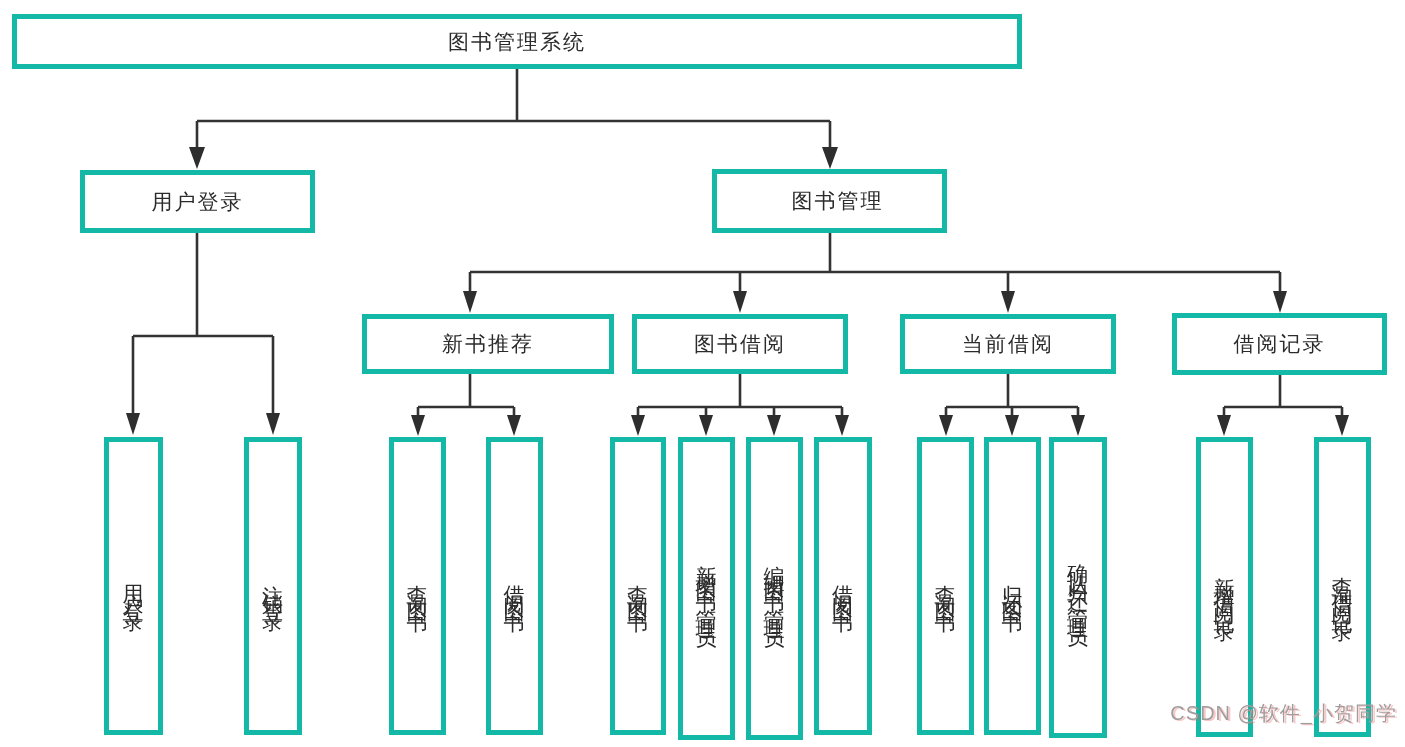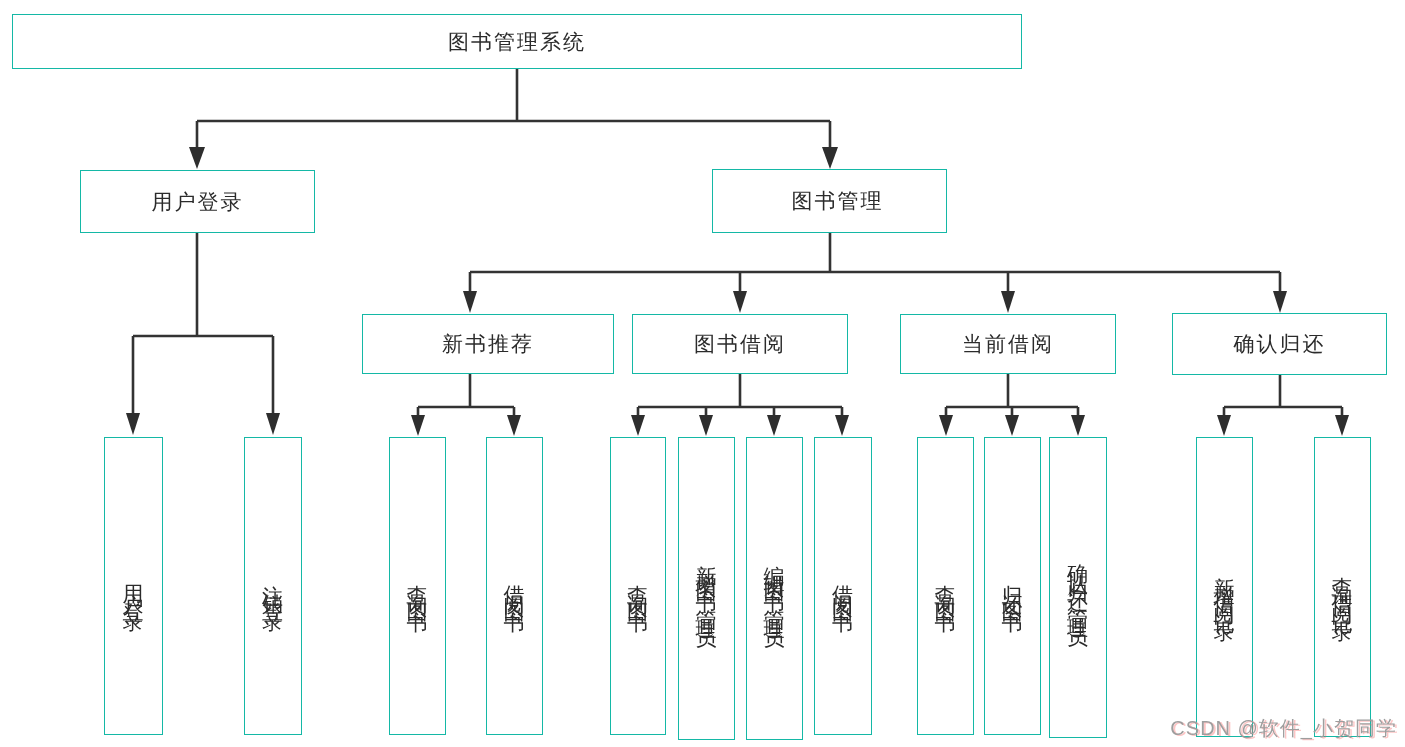--- a/index.html
+++ b/index.html
@@ -5,30 +5,30 @@
   html,body { margin:0; padding:0; background:#ffffff; }
   .stage {
     position:relative; width:1405px; height:747px;
     background:#ffffff; overflow:hidden;
     font-family:"Liberation Sans", sans-serif;
     color:#2b2b2b;
   }
   svg.wires { position:absolute; left:0; top:0; width:1405px; height:747px; }
   .node {
     position:absolute; background:#ffffff;
-    border:1px solid #14b8a6; box-sizing:border-box;
+    border:5px solid #14b8a6; box-sizing:border-box;
     display:flex; align-items:center; justify-content:center;
   }
   .hlabel { font-size:21px; letter-spacing:2px; white-space:nowrap; }
   .vnode .vlabel {
     writing-mode:vertical-rl; text-orientation:mixed;
     font-size:21px; letter-spacing:9px; line-height:1;
   }
   .watermark {
-    position:absolute; right:8px; bottom:5px;
+    position:absolute; right:8px; bottom:20px;
     font-size:20px; letter-spacing:1px;
     color:#9e9e9e;
     text-shadow:2px 1px 0 rgba(250,90,90,0.35);
     white-space:nowrap;
   }
 </style>
 </head>
 <body>
 
 <div class="stage">
@@ -87,21 +87,21 @@
   <div class="node" style="left:362px; top:314px; width:252px; height:60px;">
     <span class="hlabel">新书推荐</span>
   </div>
   <div class="node" style="left:632px; top:314px; width:216px; height:60px;">
     <span class="hlabel">图书借阅</span>
   </div>
   <div class="node" style="left:900px; top:314px; width:216px; height:60px;">
     <span class="hlabel">当前借阅</span>
   </div>
   <div class="node" style="left:1172px; top:313px; width:215px; height:62px;">
-    <span class="hlabel">确认归还</span>
+    <span class="hlabel">借阅记录</span>
   </div>
 
   <div class="node vnode" style="left:104px; top:437px; width:59px; height:298px;">
     <span class="vlabel">用户登录</span>
   </div>
   <div class="node vnode" style="left:244px; top:437px; width:58px; height:298px;">
     <span class="vlabel">注销登录</span>
   </div>
 
   <div class="node vnode" style="left:389px; top:437px; width:57px; height:298px;">

